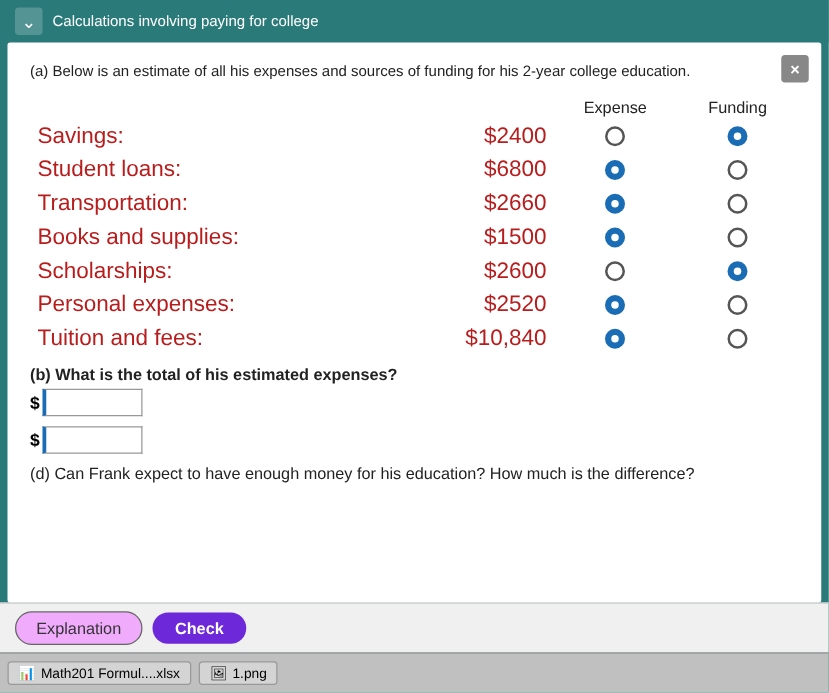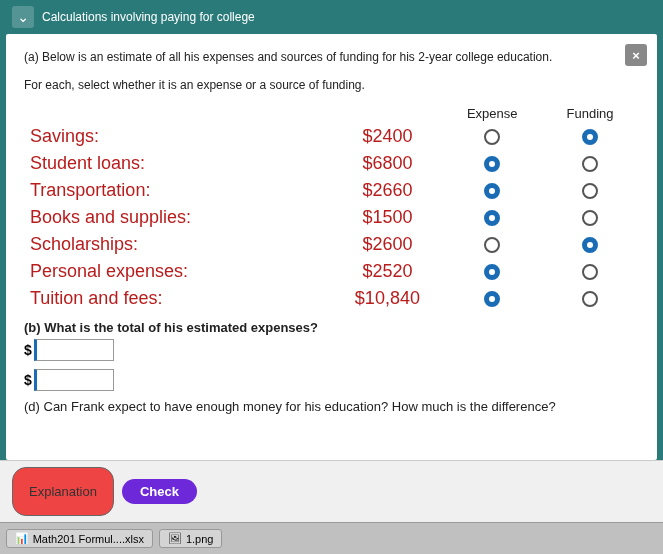--- a/index.html
+++ b/index.html
@@ -94,21 +94,21 @@
       vertical-align: middle;
       margin-top: 22px;
     }
 
     .item-name {
       width: 220px;
     }
 
     .item-value {
       width: 80px;
-      text-align: center;
+      text-align: right;
     }
 
     .radio-cell {
       text-align: center;
       width: 70px;
     }
 
     .radio-custom {
       width: 16px;
       height: 16px;
@@ -171,24 +171,24 @@
     .bottom-bar {
       display: flex;
       align-items: center;
       padding: 6px 12px;
       gap: 8px;
       background: #f0f0f0;
       border-top: 1px solid #ccc;
     }
 
     .explanation-btn {
-      background: #ef4444;
+      background: #f0abfc;
       border: 1px solid #666;
       border-radius: 14px;
-      padding: 16px 16px;
+      padding: 5px 16px;
       font-size: 13px;
       cursor: pointer;
       color: #333;
     }
 
     .check-btn {
       background: #6d28d9;
       border: none;
       border-radius: 14px;
       padding: 5px 18px;
@@ -246,21 +246,20 @@
 
 <div class="top-bar">
   <button class="chevron-btn">⌄</button>
   <span>Calculations involving paying for college</span>
 </div>
 
 <div class="main-content">
   <button class="close-btn">×</button>
 
   <p class="question-text">(a) Below is an estimate of all his expenses and sources of funding for his 2-year college education.</p>
-  <p class="question-text">For each, select whether it is an expense or a source of funding.</p>
 
   <div class="table-section">
     <table class="expense-table">
       <thead>
         <tr>
           <th class="item-name"></th>
           <th class="item-value"></th>
           <th class="radio-cell">Expense</th>
           <th class="radio-cell">Funding</th>
         </tr>

